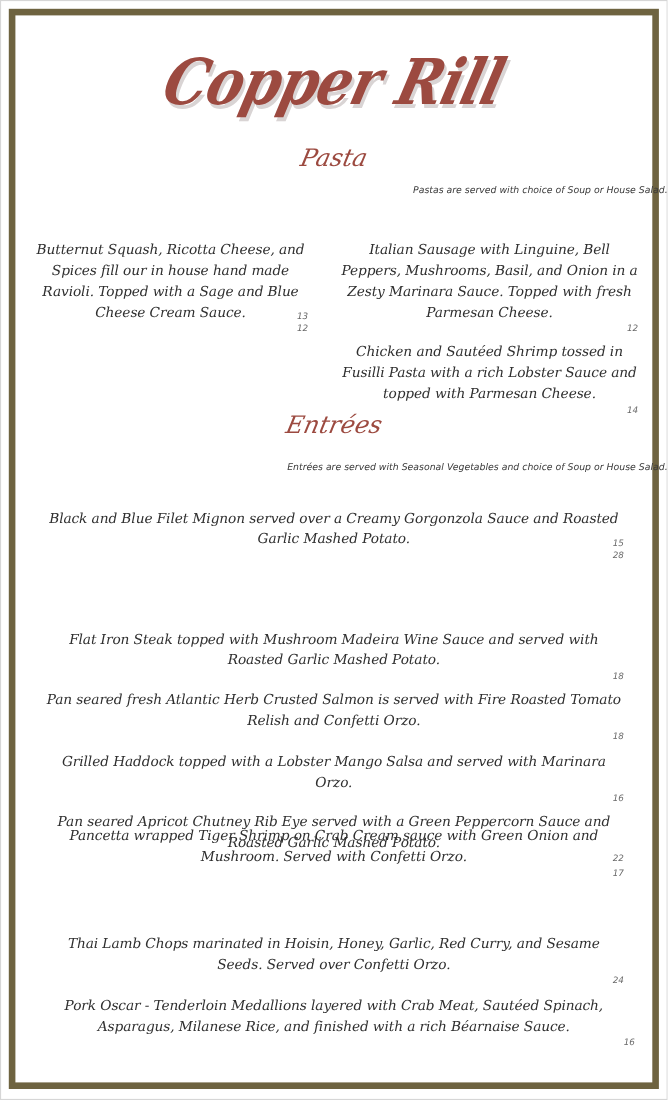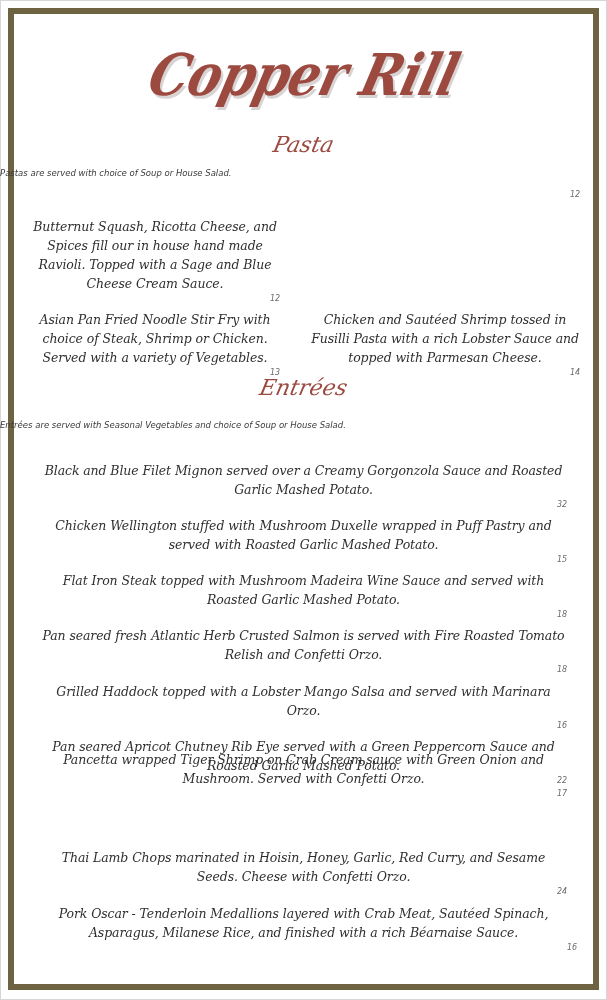--- a/index.html
+++ b/index.html
@@ -50,21 +50,21 @@
       font-family: "DejaVu Serif", serif;
       font-style: italic;
       font-size: 22px;
       color: #9c4a40;
       transform: skewX(-12deg);
       line-height: 26px;
     }
     .section-note {
       position: absolute;
       left: 0; right: 0;
-      text-align: left;
+      text-align: right;
       font-family: "DejaVu Sans", sans-serif;
       font-style: italic;
       font-size: 8.5px;
       color: #3a3a3a;
       line-height: 12px;
     }
     .item {
       position: absolute;
       text-align: center;
       font-family: "DejaVu Serif", serif;
@@ -100,40 +100,39 @@
 <div class="title">Copper Rill</div>
 
 <div class="section-title" style="top:132px;">Pasta</div>
 <div class="section-note" style="top:167px;">Pastas are served with choice of Soup or House Salad.</div>
 
 <div class="item col-left" style="top:189px;">
   <span class="desc">Butternut Squash, Ricotta Cheese, and Spices fill our in house hand made Ravioli. Topped with a Sage and Blue Cheese Cream Sauce.</span>
   <span class="price">12</span>
 </div>
 <div class="item col-right" style="top:189px;">
+  <span class="desc">Italian Sausage with Linguine, Bell Peppers, Mushrooms, Basil, and Onion in a Zesty Marinara Sauce. Topped with fresh Parmesan Cheese.</span>
   <span class="price">12</span>
 </div>
 <div class="item col-left" style="top:282px;">
-  <span class="desc">Asian Pan Fried Noodle Stir Fry with choice of Steak, Shrimp or Chicken. Served with a variety of Vegetables.</span>
   <span class="price">13</span>
 </div>
 <div class="item col-right" style="top:282px;">
   <span class="desc">Chicken and Sautéed Shrimp tossed in Fusilli Pasta with a rich Lobster Sauce and topped with Parmesan Cheese.</span>
   <span class="price">14</span>
 </div>
 
 <div class="section-title" style="top:375px;">Entrées</div>
 <div class="section-note" style="top:419px;">Entrées are served with Seasonal Vegetables and choice of Soup or House Salad.</div>
 
 <div class="item full" style="top:433px;">
   <span class="desc">Black and Blue Filet Mignon served over a Creamy Gorgonzola Sauce and Roasted Garlic Mashed Potato.</span>
-  <span class="price">32</span>
+  <span class="price">28</span>
 </div>
 <div class="item full" style="top:488px;">
-  <span class="desc">Chicken Wellington stuffed with Mushroom Duxelle wrapped in Puff Pastry and served with Roasted Garlic Mashed Potato.</span>
   <span class="price">15</span>
 </div>
 <div class="item full" style="top:543px;">
   <span class="desc">Flat Iron Steak topped with Mushroom Madeira Wine Sauce and served with Roasted Garlic Mashed Potato.</span>
   <span class="price">18</span>
 </div>
 <div class="item full" style="top:598px;">
   <span class="desc">Pan seared fresh Atlantic Herb Crusted Salmon is served with Fire Roasted Tomato Relish and Confetti Orzo.</span>
   <span class="price">18</span>
 </div>
@@ -143,19 +142,19 @@
 </div>
 <div class="item full" style="top:709px;">
   <span class="desc">Pan seared Apricot Chutney Rib Eye served with a Green Peppercorn Sauce and Roasted Garlic Mashed Potato.</span>
   <span class="price">22</span>
 </div>
 <div class="item full" style="top:722px;">
   <span class="desc">Pancetta wrapped Tiger Shrimp on Crab Cream sauce with Green Onion and Mushroom. Served with Confetti Orzo.</span>
   <span class="price">17</span>
 </div>
 <div class="item full" style="top:820px;">
-  <span class="desc">Thai Lamb Chops marinated in Hoisin, Honey, Garlic, Red Curry, and Sesame Seeds. Cheese with Confetti Orzo.</span>
+  <span class="desc">Thai Lamb Chops marinated in Hoisin, Honey, Garlic, Red Curry, and Sesame Seeds. Served over Confetti Orzo.</span>
   <span class="price">24</span>
 </div>
 <div class="item full" style="top:876px; left:30px; width:547px;">
   <span class="desc">Pork Oscar - Tenderloin Medallions layered with Crab Meat, Sautéed Spinach, Asparagus, Milanese Rice, and finished with a rich Béarnaise Sauce.</span>
   <span class="price">16</span>
 </div>
 
 </body></html>

